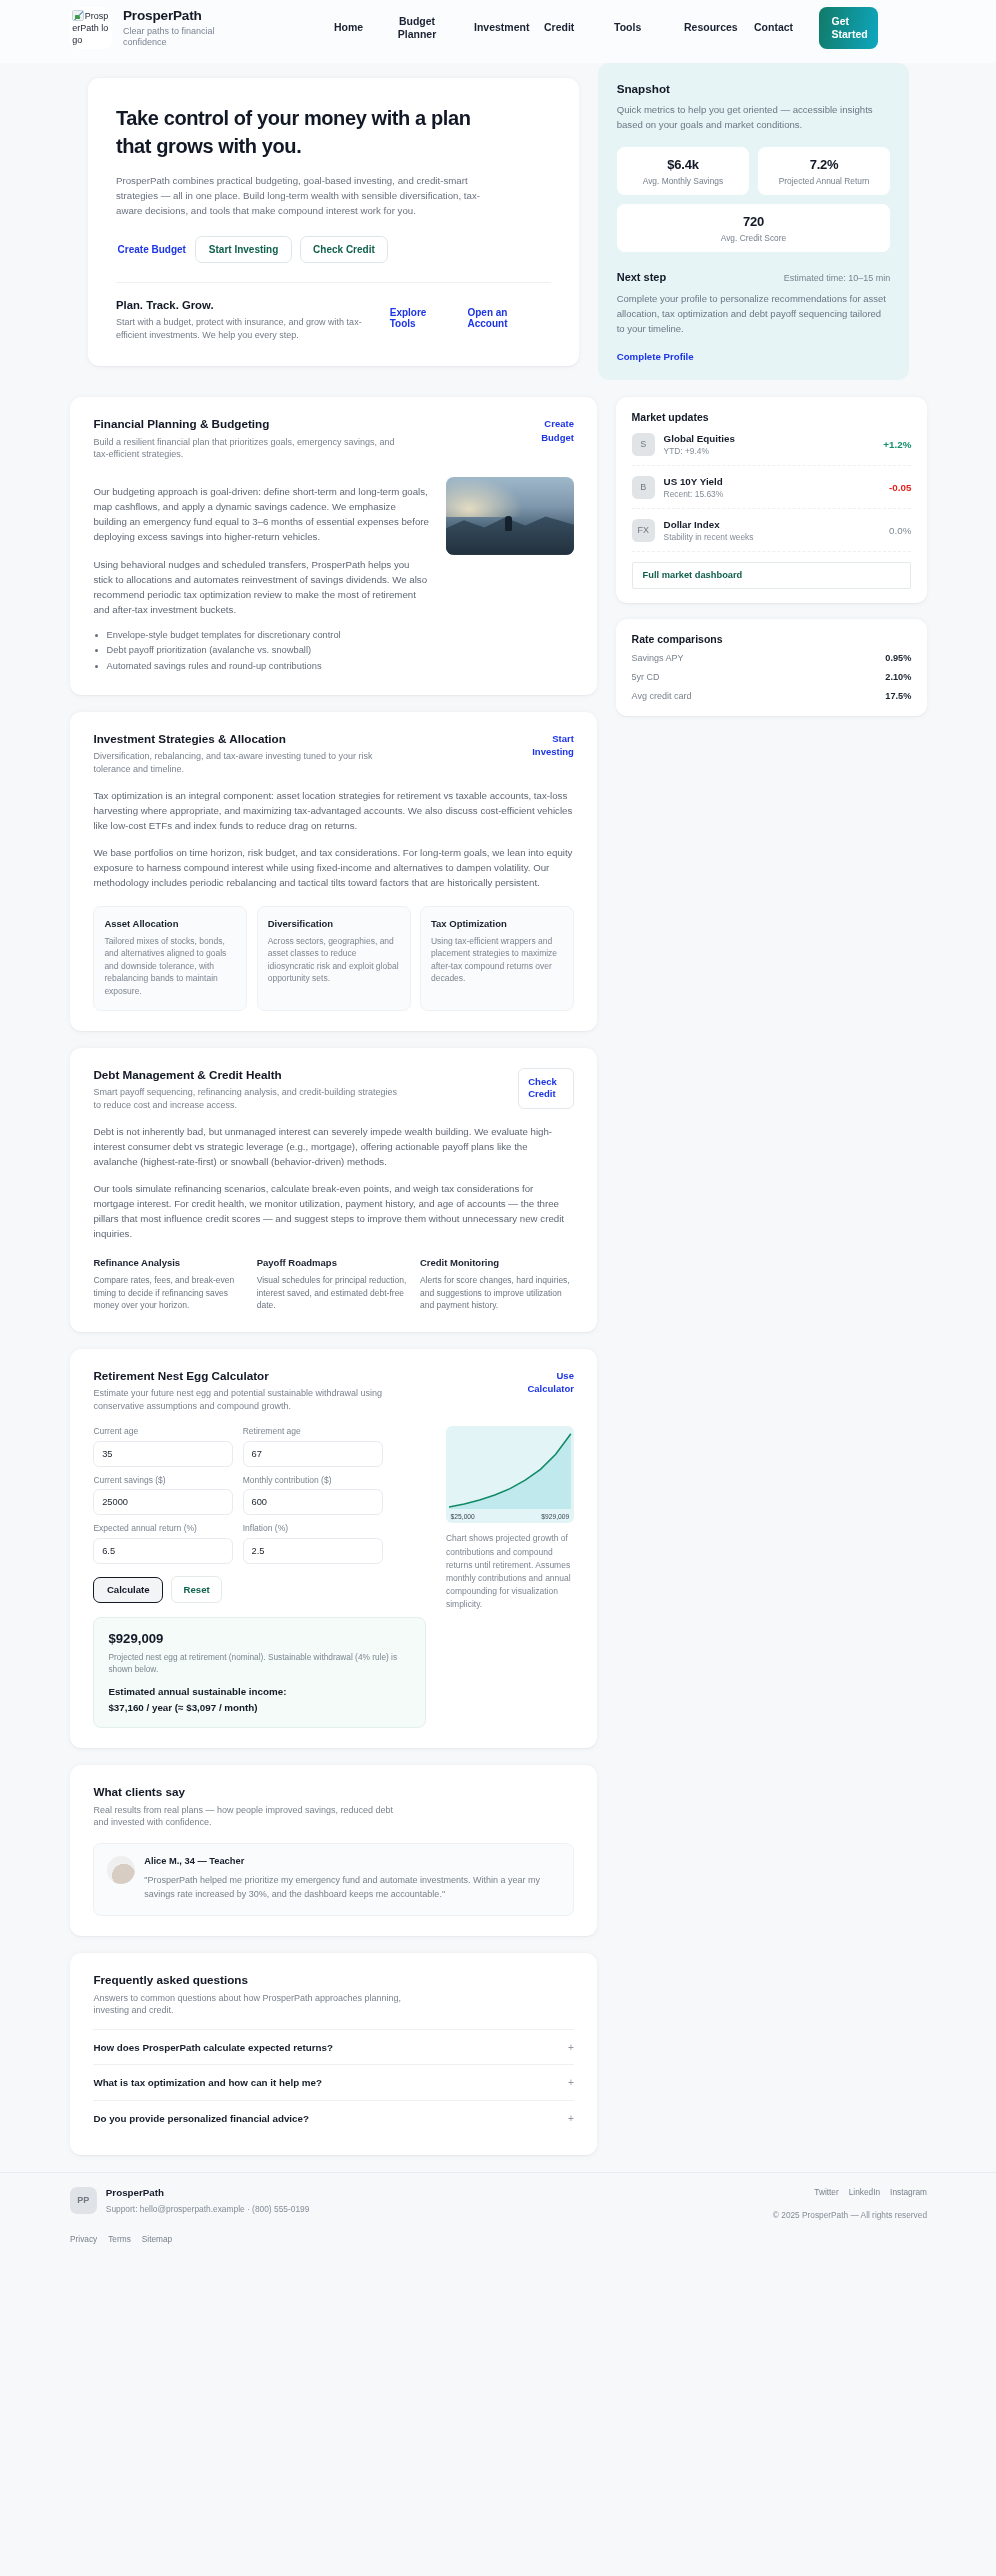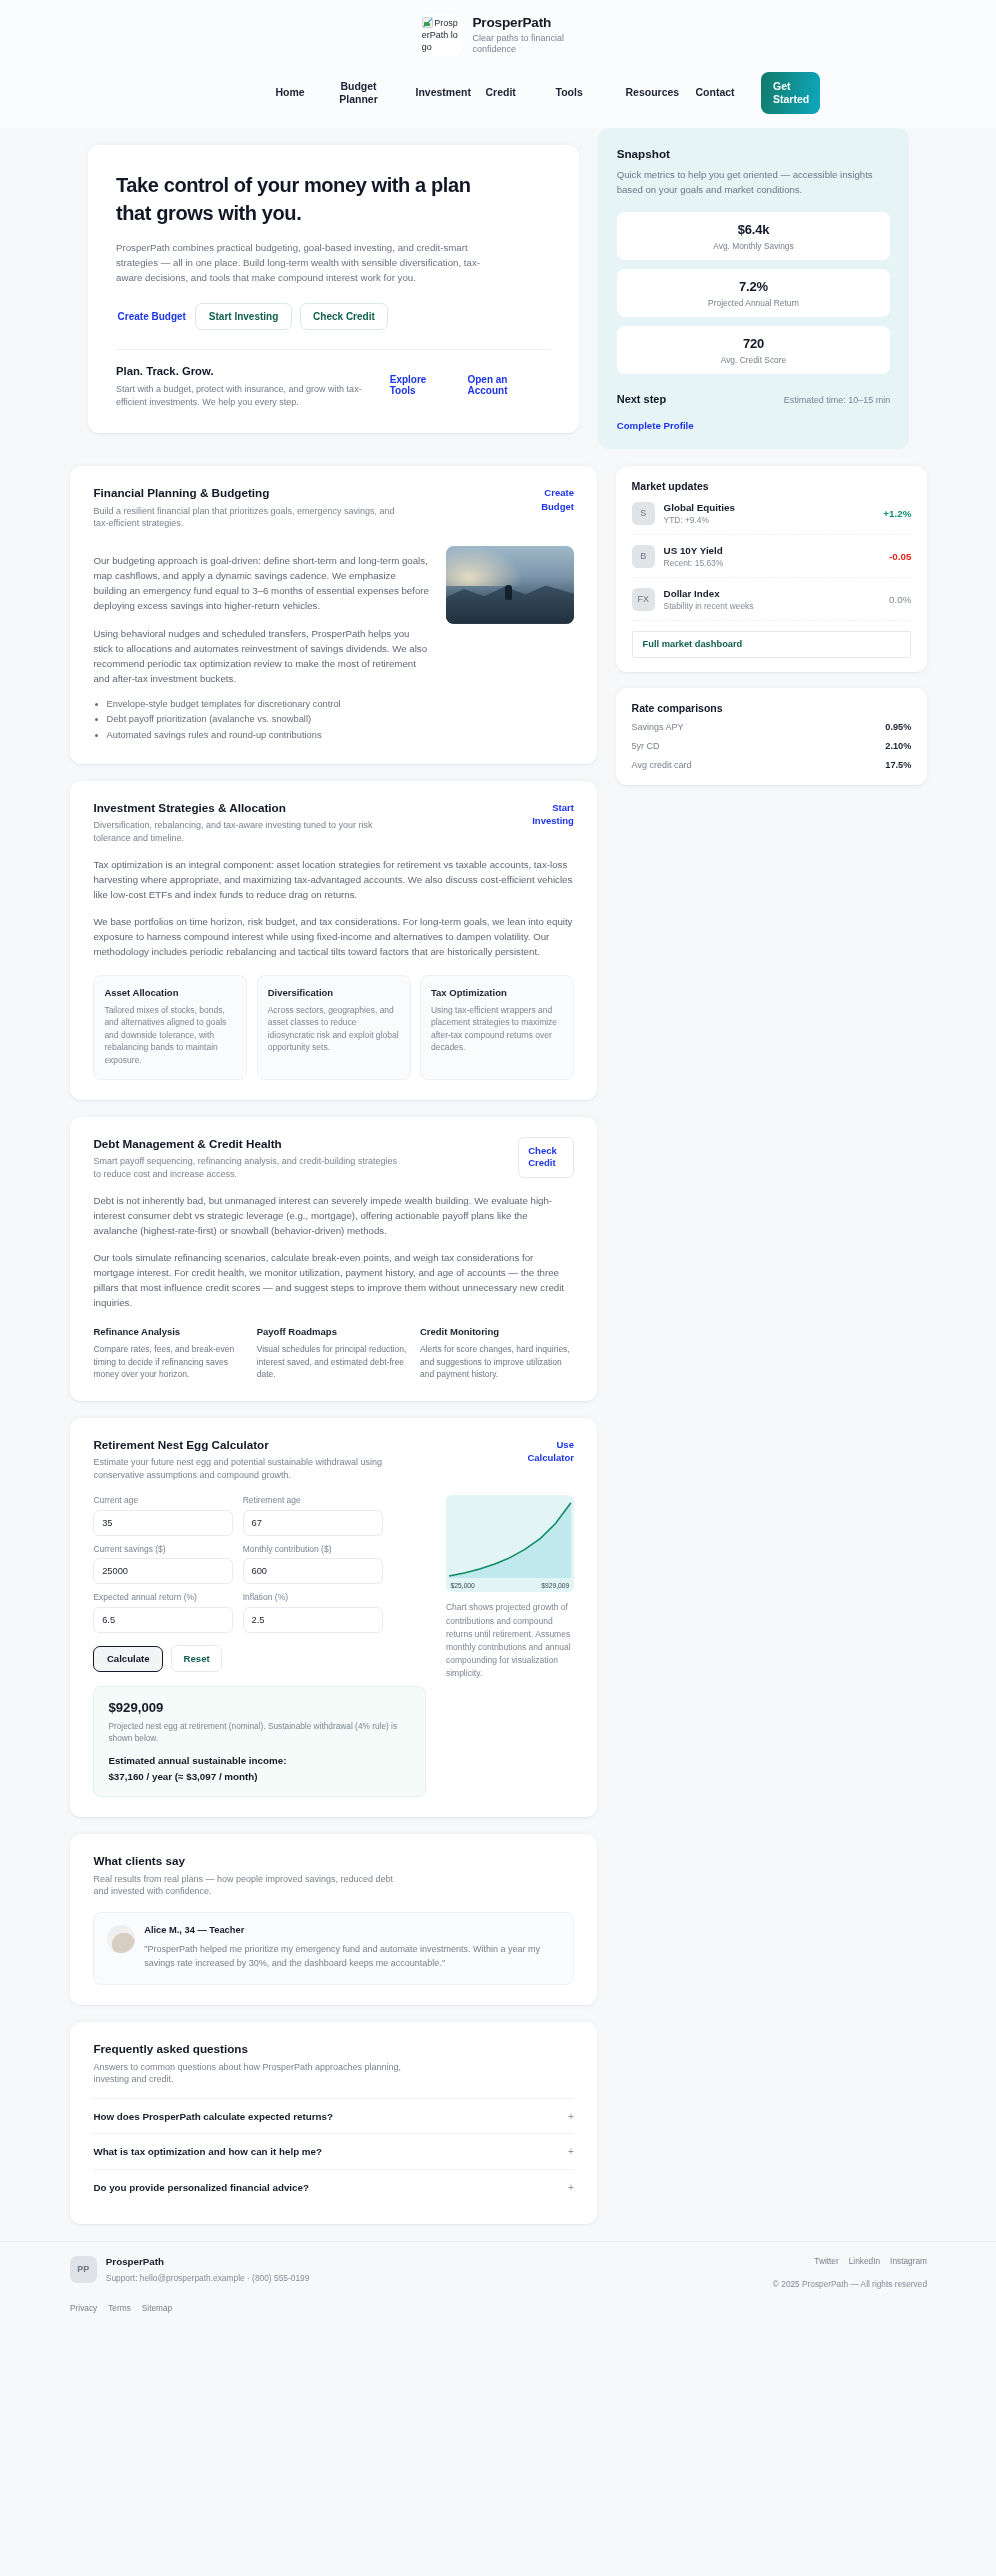--- a/index.html
+++ b/index.html
@@ -10,24 +10,23 @@
     color: #121826;
     -webkit-font-smoothing: antialiased;
   }
   body { padding-bottom: 0; }
 
   .page { width: 997px; margin: 0 auto; }
 
   
   .site-header {
     display: flex; align-items: center;
-    padding: 14px 70px 14px 70px;
+    padding: 7px 70px 14px 70px;
     background: #fbfcfd;
-    gap: 16px;
-    flex-direction: column;
+    gap: 8px;
   }
   .brand-wrap { display: flex; align-items: center; gap: 11px; flex: 0 0 auto; }
   .logo-box {
     width: 42px; height: 42px; border-radius: 9.3px; background: #ffffff;
     display: flex; align-items: flex-start; justify-content: flex-start;
     overflow: hidden; padding: 3.1px 2.3px; position: relative;
     flex: 0 0 auto;
   }
   .broken-img {
     font-size: 9px; line-height: 11.7px; color: #1b2230;
@@ -100,21 +99,21 @@
   .plan-desc { margin-top: 5.5px; font-size: 9px; line-height: 13.2px; color: #737b88; max-width: 257px; }
   .plan-right { display: flex; align-items: center; gap: 9.3px; padding-top: 1.6px; }
 
   
   .snapshot-card {
     width: 311px; flex: 0 0 311px;
     background: #e6f4f6; border-radius: 11px; padding: 18.7px 18.7px 17px 18.7px;
   }
   .snap-title { font-size: 11.7px; font-weight: bold; color: #121826; }
   .snap-desc { margin-top: 7px; font-size: 9.6px; line-height: 15px; color: #6d7683; }
-  .metric-grid { display: flex; gap: 8.6px; margin-top: 15.6px; flex-direction: column; }
+  .metric-grid { display: flex; gap: 8.6px; margin-top: 15.6px; }
   .metric {
     background: #fff; border-radius: 7.8px; padding: 10px 6.2px 9.3px 6.2px;
     text-align: center; flex: 1 1 0;
   }
   .metric-value { font-size: 13px; font-weight: bold; color: #121826; letter-spacing: -0.2px; }
   .metric-label { margin-top: 3.9px; font-size: 8.4px; color: #77808d; }
   .metric-wide { margin-top: 8.6px; }
   .next-step { margin-top: 18.7px; }
   .next-head { display: flex; align-items: baseline; justify-content: space-between; }
   .next-title { font-size: 11px; font-weight: bold; color: #121826; }
@@ -335,20 +334,21 @@
       </div>
       <div class="metric metric-wide">
         <div class="metric-value">720</div>
         <div class="metric-label">Avg. Credit Score</div>
       </div>
       <div class="next-step">
         <div class="next-head">
           <div class="next-title">Next step</div>
           <div class="next-time">Estimated time: 10–15 min</div>
         </div>
+        <div class="next-desc">Complete your profile to personalize recommendations for asset allocation, tax optimization and debt payoff sequencing tailored to your timeline.</div>
         <div class="next-link">Complete Profile</div>
       </div>
     </aside>
   </div>
 
   <div class="body-row">
     <div class="main-col">
 
       <section class="card section-card">
         <div class="sec-head">

